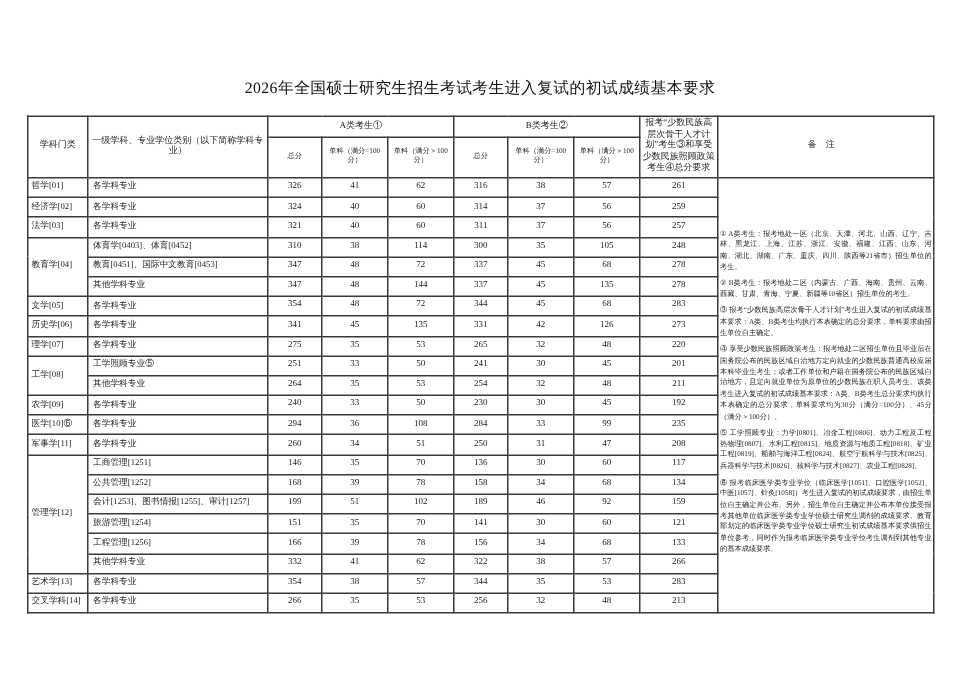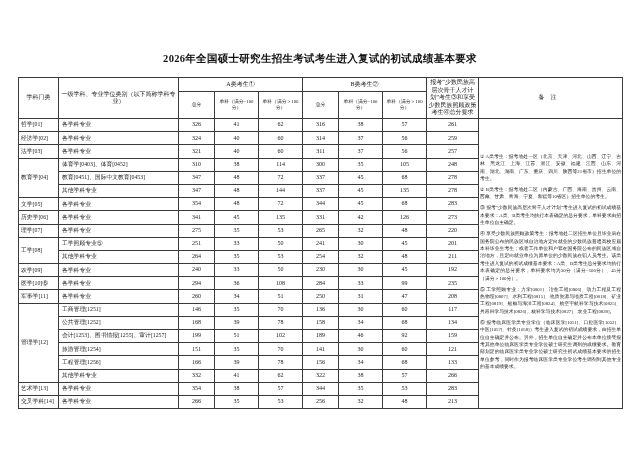--- a/index.html
+++ b/index.html
@@ -3,21 +3,21 @@
 <meta charset="utf-8">
 <style>
   html,body { margin:0; padding:0; }
   body {
     width:640px; height:460px; background:#ffffff;
     font-family:"Liberation Serif","DejaVu Serif",serif;
     color:#1c1c1c;
   }
   .page { position:relative; width:640px; height:460px; background:#fff; overflow:hidden; }
   .title {
-    padding-top:52px; text-align:center; font-weight:bold;
+    padding-top:52px; text-align:center; font-weight:normal;
     font-size:10.5px; letter-spacing:0.3px; color:#111;
   }
   table.score {
     border-collapse:collapse; table-layout:fixed;
     margin:11px 0 0 18px; width:604px;
   }
   table.score td {
     border:1px solid #3a3a3a; text-align:center; vertical-align:middle;
     font-size:6px; line-height:1.25; padding:0 1px; overflow:hidden;
   }

